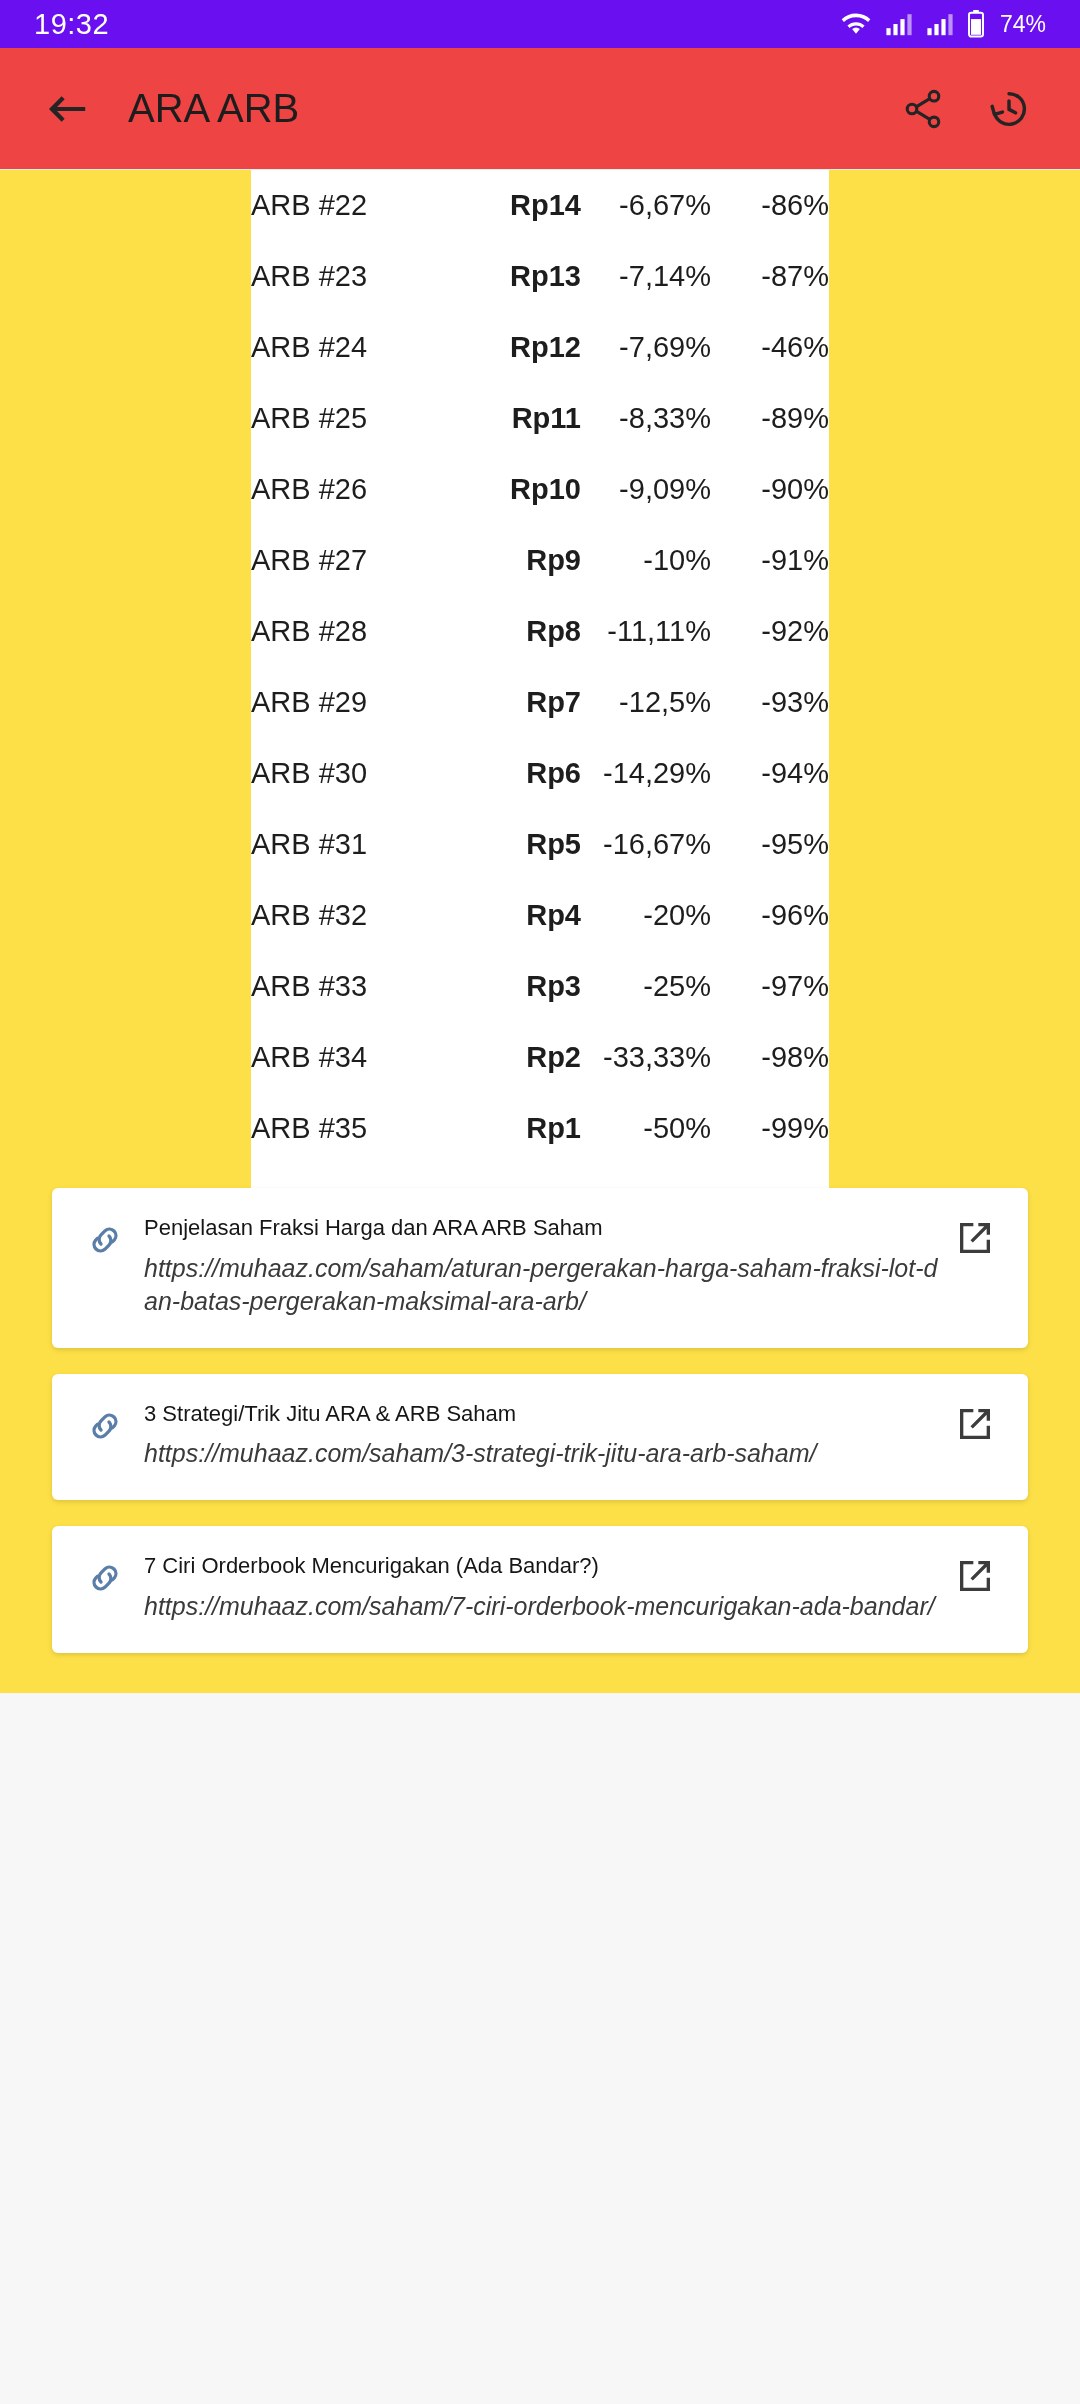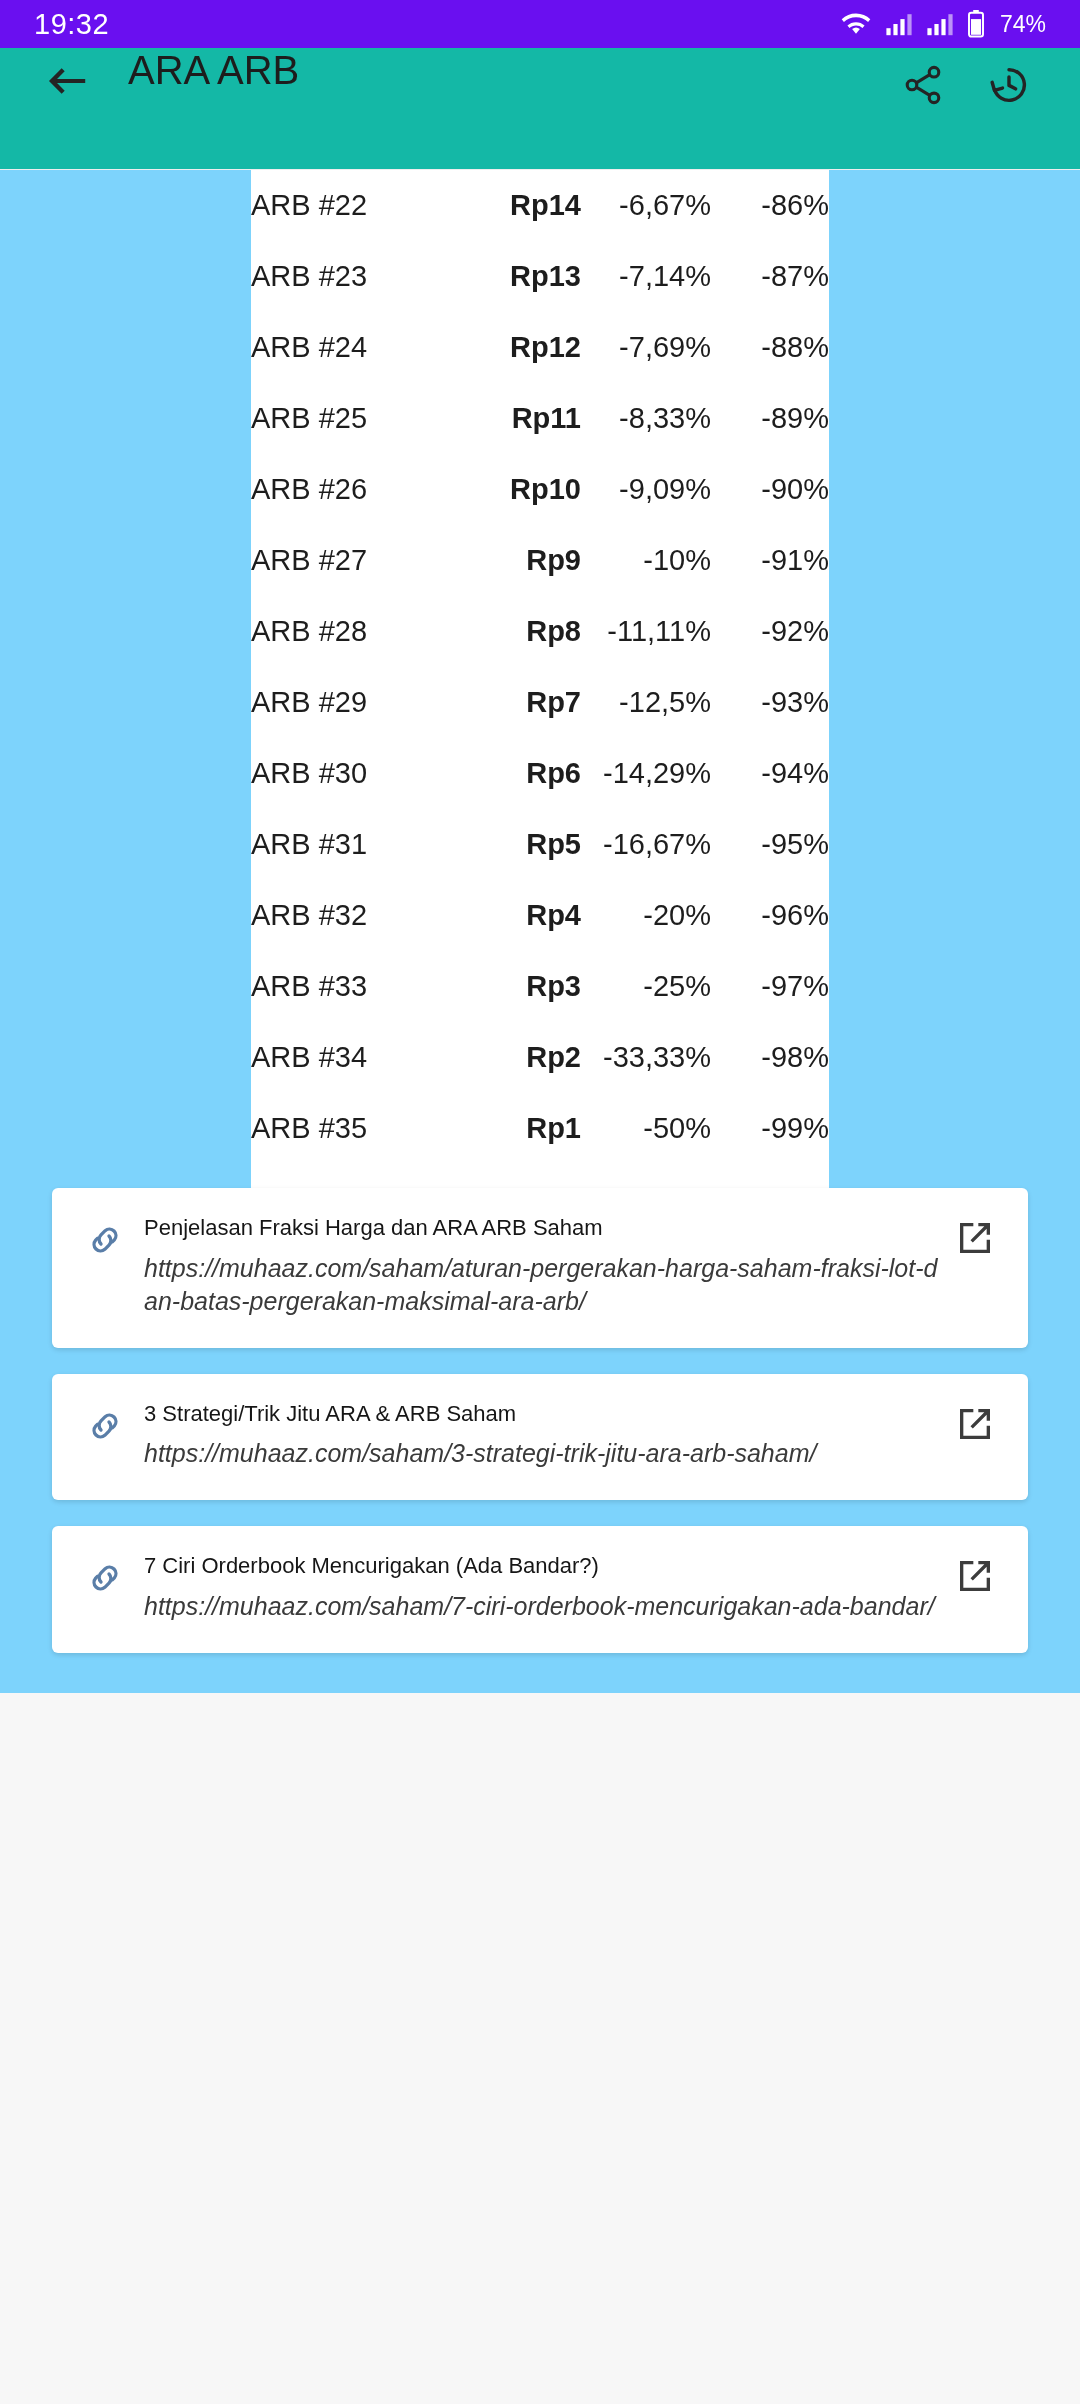--- a/index.html
+++ b/index.html
@@ -34,23 +34,23 @@
   .status-right svg { display: block; }
   .battery-pct {
     font-size: 23px;
     font-weight: 400;
     margin-left: 2px;
   }
 
   
   .appbar {
     height: 122px;
-    background: #14b8a6;
-    display: flex;
-    align-items: flex-start;
+    background: #ef4444;
+    display: flex;
+    align-items: center;
     padding: 0 34px;
     border-bottom: 1px solid #eeeeee;
   }
   .appbar .back {
     width: 66px; height: 66px;
     display: flex; align-items: center; justify-content: center;
   }
   .appbar .title {
     font-size: 40px;
     color: #1d1d1d;
@@ -64,21 +64,21 @@
     margin-left: 12px;
   }
 
   
   .page {
     height: 2404px;
     background: #f7f7f7;
     position: relative;
   }
   .content-scroll {
-    background: #7dd3fc;
+    background: #fde047;
     padding-bottom: 40px;
   }
 
   
   .table-card {
     width: 578px;
     margin: 0 auto;
     background: #ffffff;
     padding: 0 0 24px 0;
   }
@@ -232,21 +232,21 @@
           <tr>
             <td class="c-label">ARB #23</td>
             <td class="c-price">Rp13</td>
             <td class="c-pct">-7,14%</td>
             <td class="c-total">-87%</td>
           </tr>
           <tr>
             <td class="c-label">ARB #24</td>
             <td class="c-price">Rp12</td>
             <td class="c-pct">-7,69%</td>
-            <td class="c-total">-88%</td>
+            <td class="c-total">-46%</td>
           </tr>
           <tr>
             <td class="c-label">ARB #25</td>
             <td class="c-price">Rp11</td>
             <td class="c-pct">-8,33%</td>
             <td class="c-total">-89%</td>
           </tr>
           <tr>
             <td class="c-label">ARB #26</td>
             <td class="c-price">Rp10</td>

